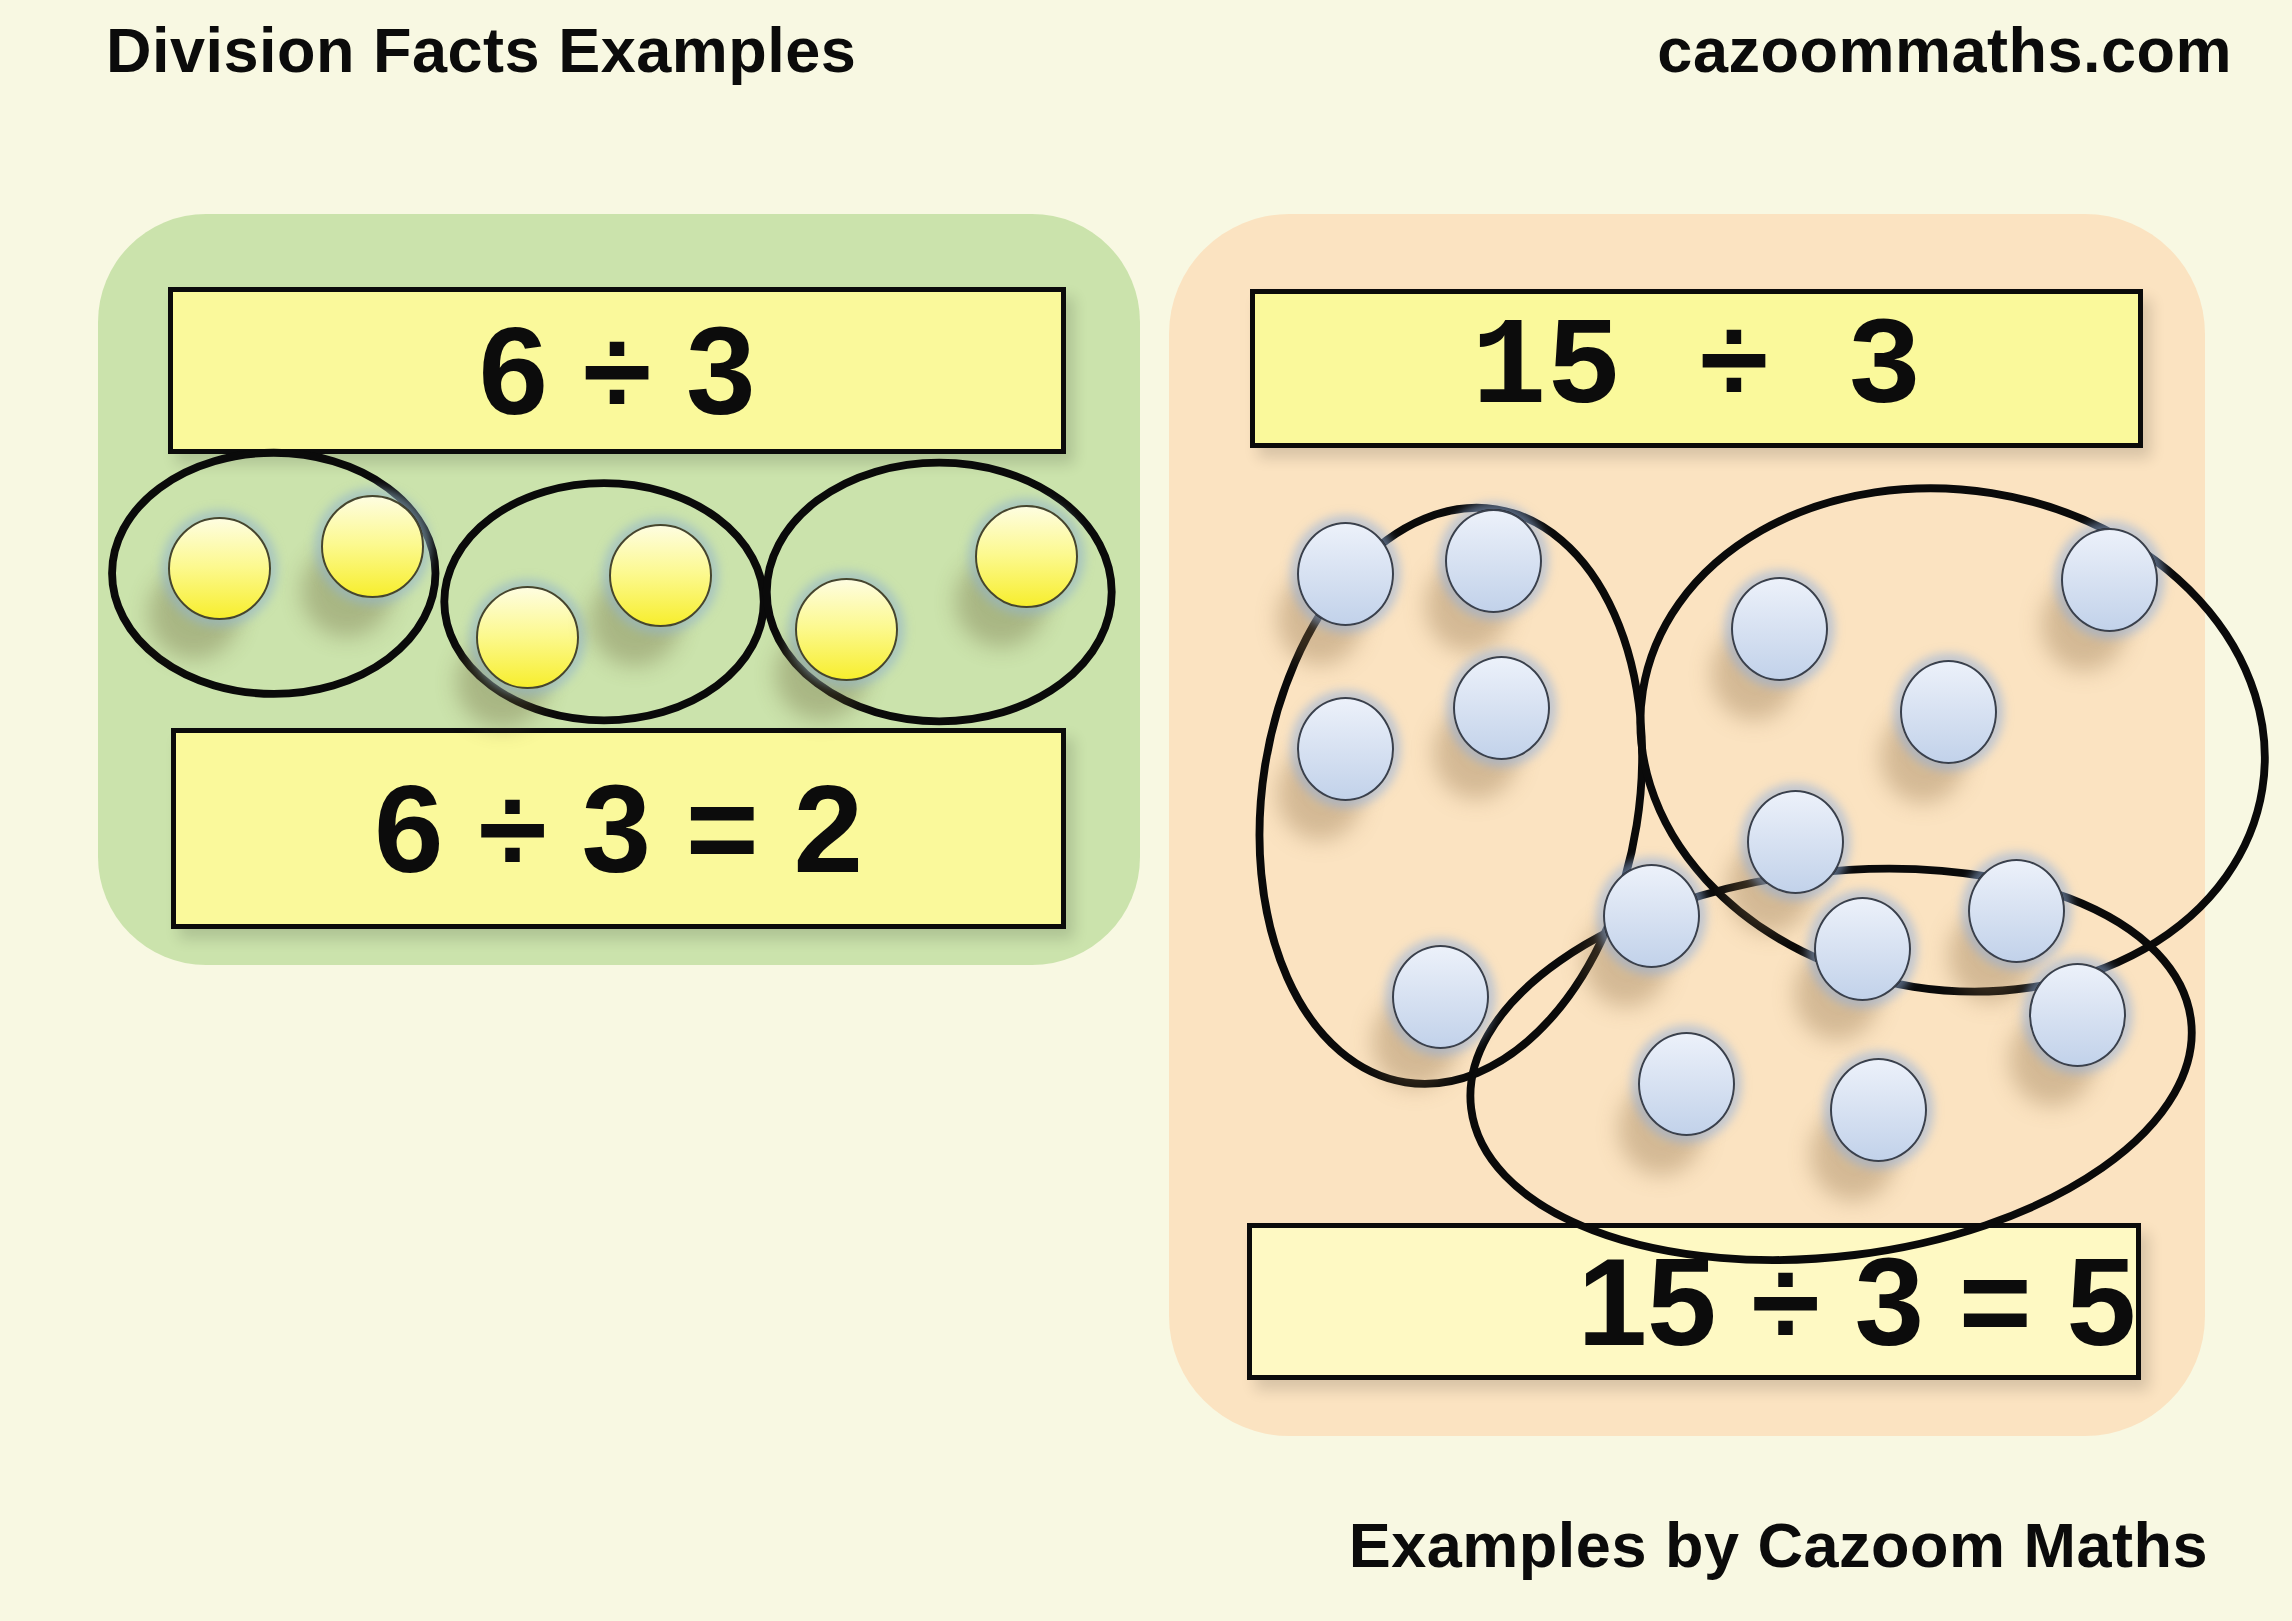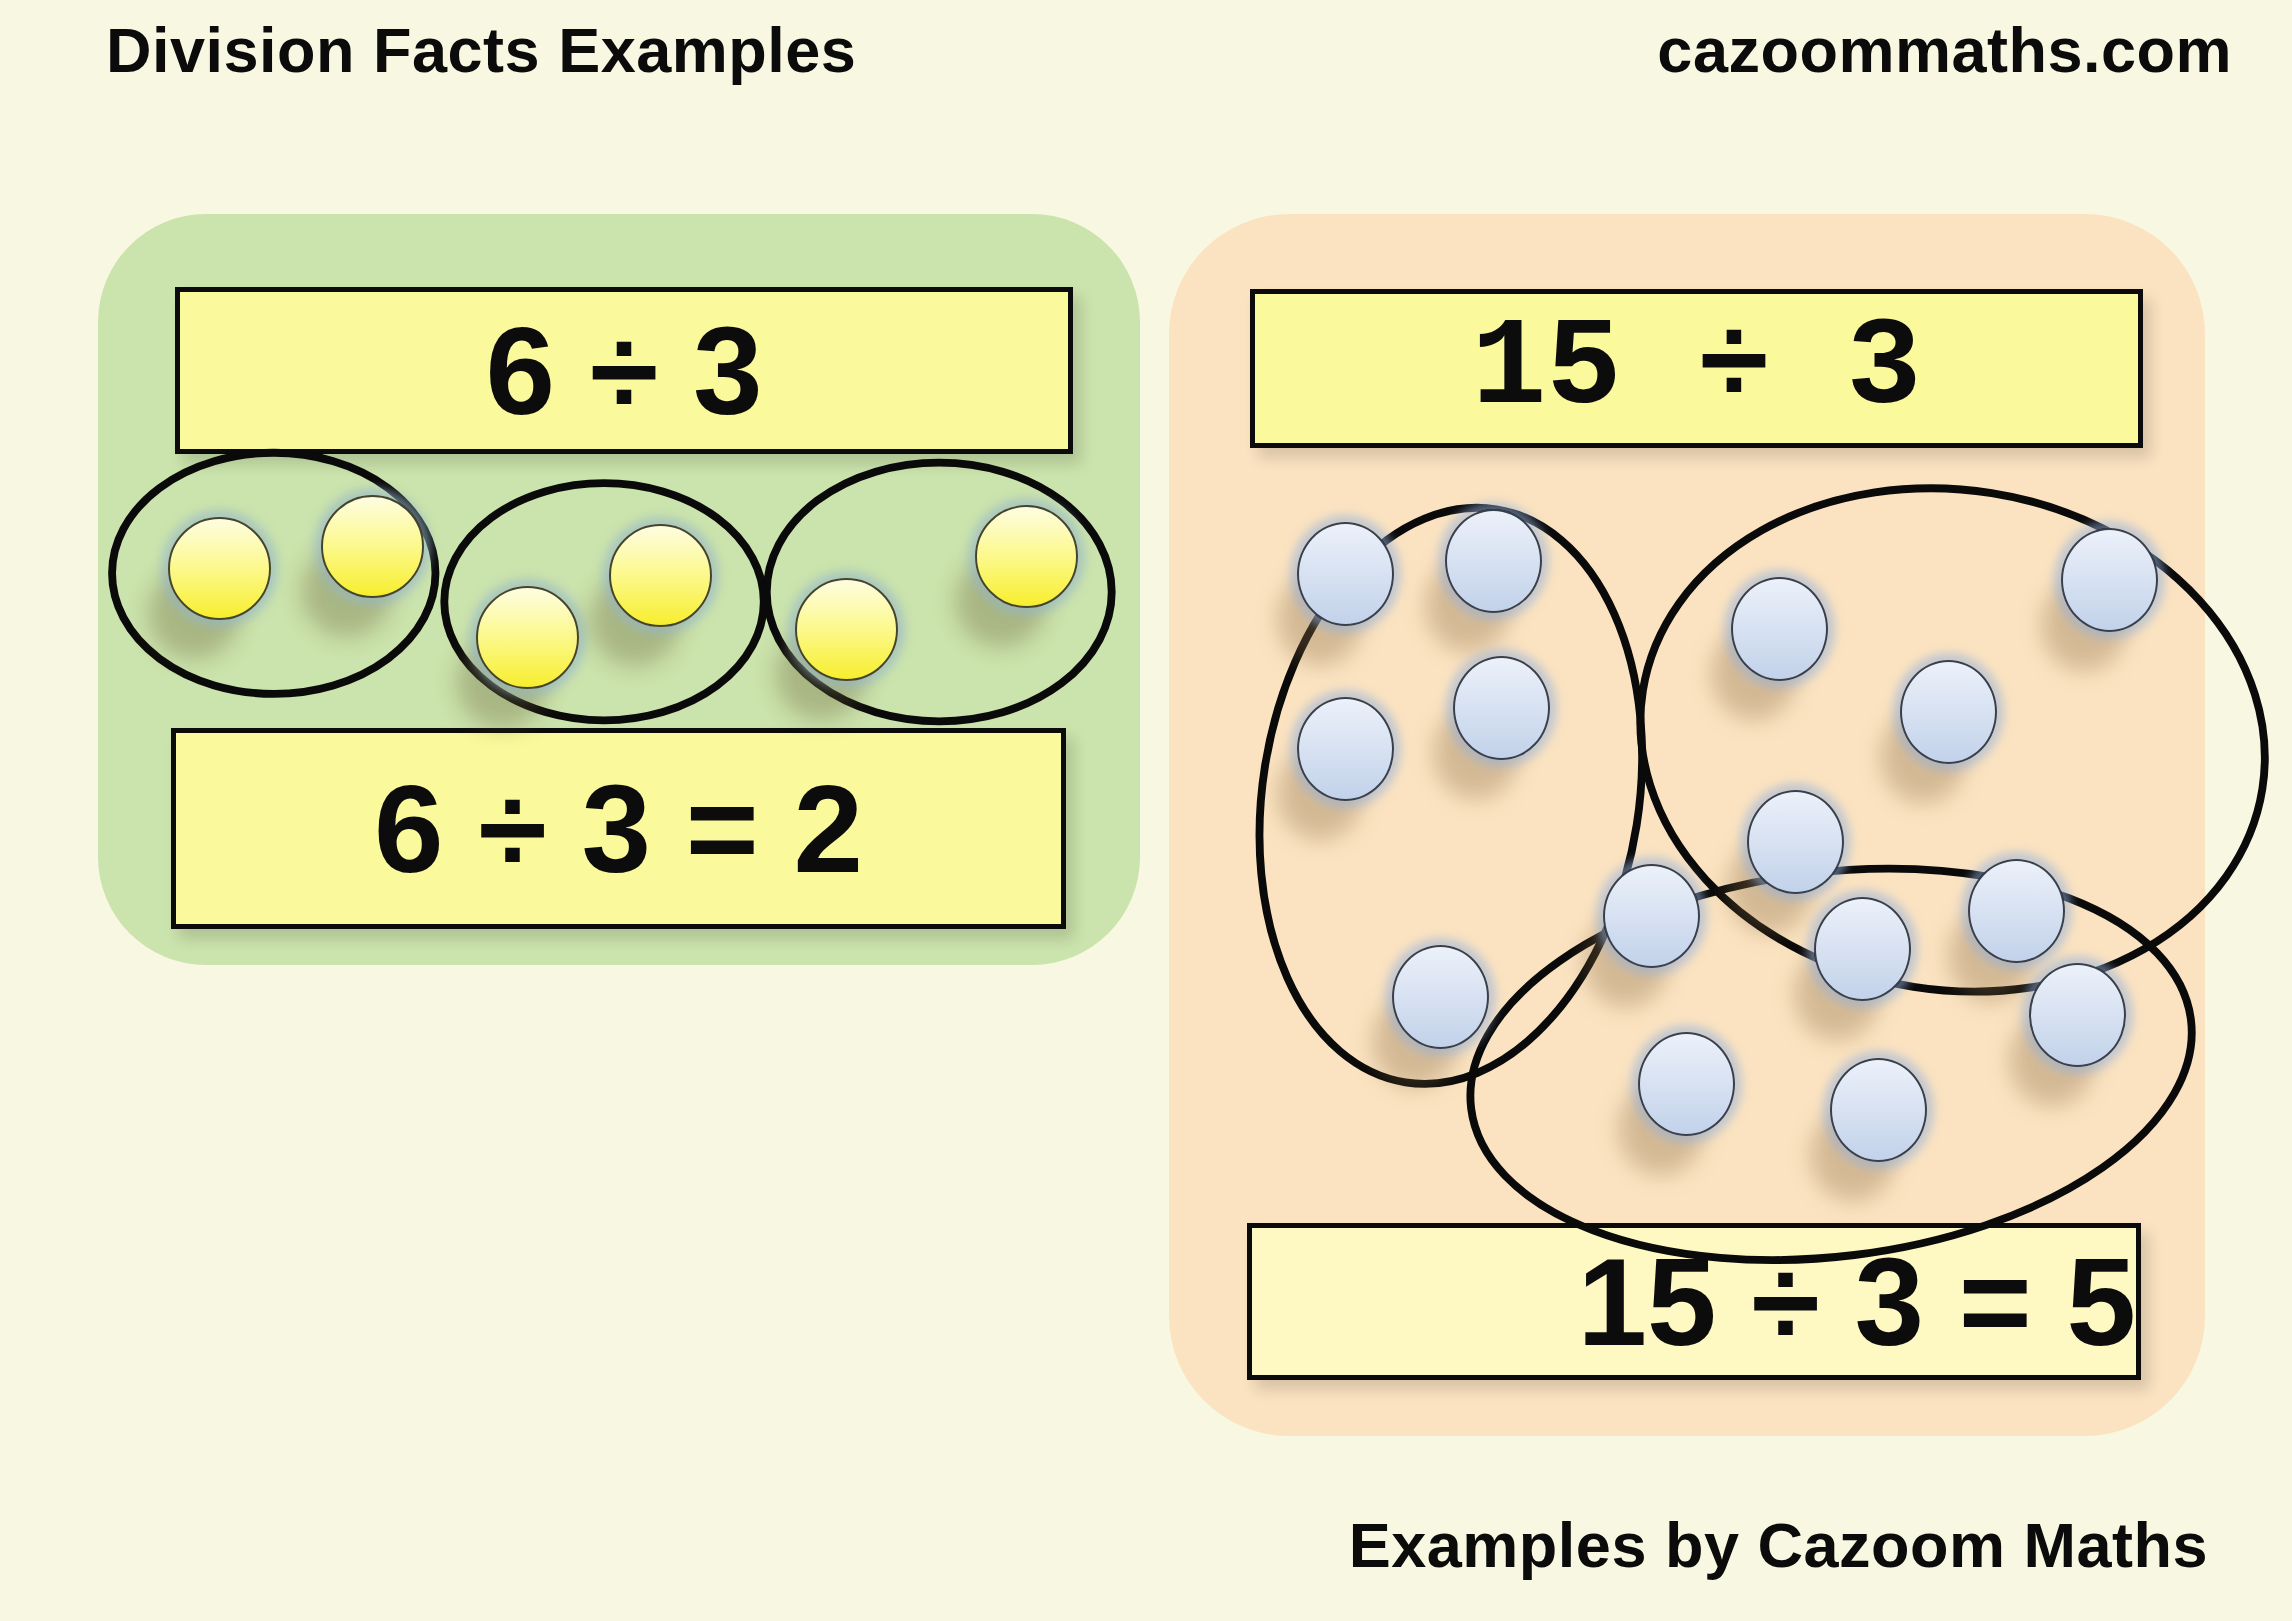--- a/index.html
+++ b/index.html
@@ -57,21 +57,21 @@
 </style>
 </head>
 <body>
 
 <div id="canvas">
   <div id="page-title" class="corner-text">Division Facts Examples</div>
   <div id="credit" class="corner-text">Examples by Cazoom Maths</div>
   <div id="brand" class="corner-text">cazoommaths.com</div>
 
 <div class="panel" style="left: 98px; top: 214px; width: 1042px; height: 751px; border-radius: 108px; background: rgb(203, 227, 172);"></div>
-    <div class="eq-box" style="left: 168px; top: 287px; width: 888px; height: 157px; background: rgb(250, 249, 155); border: 5.9px solid rgb(11, 11, 11); margin-left: 7px;">
+    <div class="eq-box" style="left: 168px; top: 287px; width: 888px; height: 157px; background: rgb(250, 249, 155); border: 5.9px solid rgb(11, 11, 11);">
       <span class="eq-text">6 ÷ 3</span>
     </div>
     <div class="eq-box" style="left: 171px; top: 728px; width: 885px; height: 191px; background: rgb(250, 249, 155); border: 5.9px solid rgb(11, 11, 11); justify-content: center;">
       <span class="eq-text">6 ÷ 3 = 2</span>
     </div>
     <div class="panel" style="left: 1169px; top: 214px; width: 1036px; height: 1222px; border-radius: 120px; background: rgb(251, 227, 193);"></div>
     <div class="eq-box" style="left: 1250px; top: 289px; width: 883px; height: 149px; background: rgb(250, 249, 155); border: 5.9px solid rgb(11, 11, 11); font-family: Liberation Mono, monospace;">
       <span class="eq-text">15 ÷ 3</span>
     </div>
     <div class="eq-box" style="left: 1247px; top: 1223px; width: 884px; height: 147px; background: #fef9c3; border: 5.9px solid rgb(11, 11, 11); justify-content: flex-end;">

